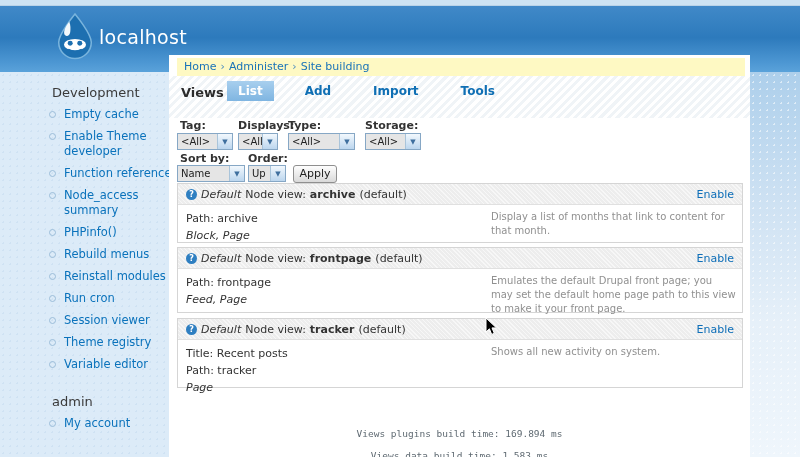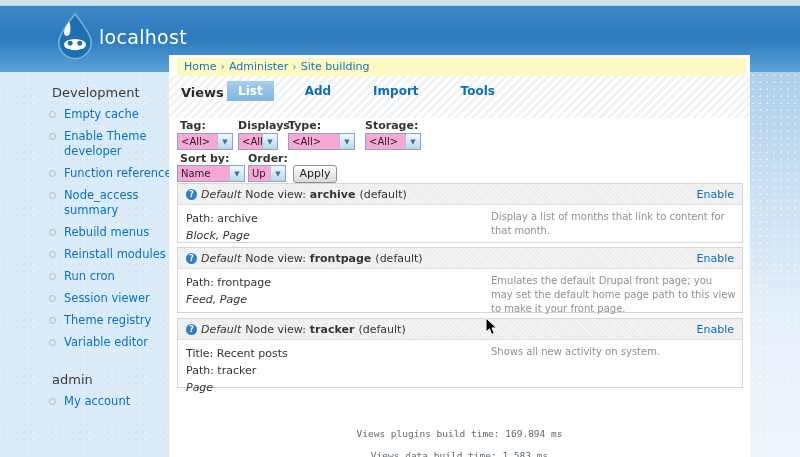--- a/index.html
+++ b/index.html
@@ -37,21 +37,21 @@
   .breadcrumb span{color:#1a73b8;}
   .breadcrumb .sep{margin:0 4px;color:#4a8cc0;}
   .tabstrip{position:absolute;left:0;top:21px;width:581px;height:42px;
     background:repeating-linear-gradient(135deg,#ffffff 0 3px,#f0f4f7 3px 6px);}
   .views-title{position:absolute;left:12px;top:30px;font-size:13px;font-weight:bold;color:#2b2b2b;}
   .tabs{position:absolute;left:58px;top:26px;display:flex;gap:20px;align-items:center;}
   .tab{font-size:12px;font-weight:bold;color:#0f6fb4;padding:3px 11px;cursor:pointer;}
   .tab.active{background:linear-gradient(180deg,#a8cfee 0%,#7fb5e1 100%);color:#ffffff;border-radius:0;text-align:right;}
   
   .f-label{position:absolute;font-size:11px;font-weight:bold;color:#333;}
-  .sel{position:absolute;height:17px;border:1px solid #86a7c5;background:#f9a8d4;display:flex;box-sizing:border-box;cursor:pointer;}
+  .sel{position:absolute;height:17px;border:1px solid #86a7c5;background:#e5e5e5;display:flex;box-sizing:border-box;cursor:pointer;}
   .sel .v{flex:1;font-size:10px;color:#222;padding:2px 2px 0 3px;white-space:nowrap;overflow:hidden;}
   .sel .a{width:14px;border-left:1px solid #a9c4da;background:linear-gradient(180deg,#f2f8fd,#bcd6ee);
     color:#3f6f9e;font-size:7px;display:flex;align-items:center;justify-content:center;}
   .apply-btn{position:absolute;left:124px;top:110px;width:44px;height:18px;border:1px solid #8f8f8f;border-radius:3px;
     background:linear-gradient(180deg,#fefefe,#d9d9d9);font-size:11px;color:#222;text-align:center;line-height:16px;
     box-sizing:border-box;cursor:pointer;font-family:inherit;}
   
   .vrow{position:absolute;left:8px;width:566px;border:1px solid #d5d5d5;background:#fff;box-sizing:border-box;}
   .vrow.r1{top:128px;height:60px;}
   .vrow.r2{top:192px;height:66px;}
@@ -92,20 +92,21 @@
   <div class="site-name">localhost</div>
 </div>
 
 <div class="sidebar-bg">
   <div class="sb-title">Development</div>
   <ul class="sb-list">
     <li><span class="blt circle"></span><a>Empty cache</a></li>
     <li><span class="blt circle"></span><a>Enable Theme developer</a></li>
     <li><span class="blt circle"></span><a>Function reference</a></li>
     <li><span class="blt circle"></span><a>Node_access summary</a></li>
+    <li><span class="blt circle"></span><a>PHPinfo()</a></li>
     <li><span class="blt circle"></span><a>Rebuild menus</a></li>
     <li><span class="blt circle"></span><a>Reinstall modules</a></li>
     <li><span class="blt circle"></span><a>Run cron</a></li>
     <li><span class="blt circle"></span><a>Session viewer</a></li>
     <li><span class="blt circle"></span><a>Theme registry</a></li>
     <li><span class="blt circle"></span><a>Variable editor</a></li>
   </ul>
   <div class="sb-title second">admin</div>
   <ul class="sb-list">
     <li><span class="blt circle"></span><a>My account</a></li>

